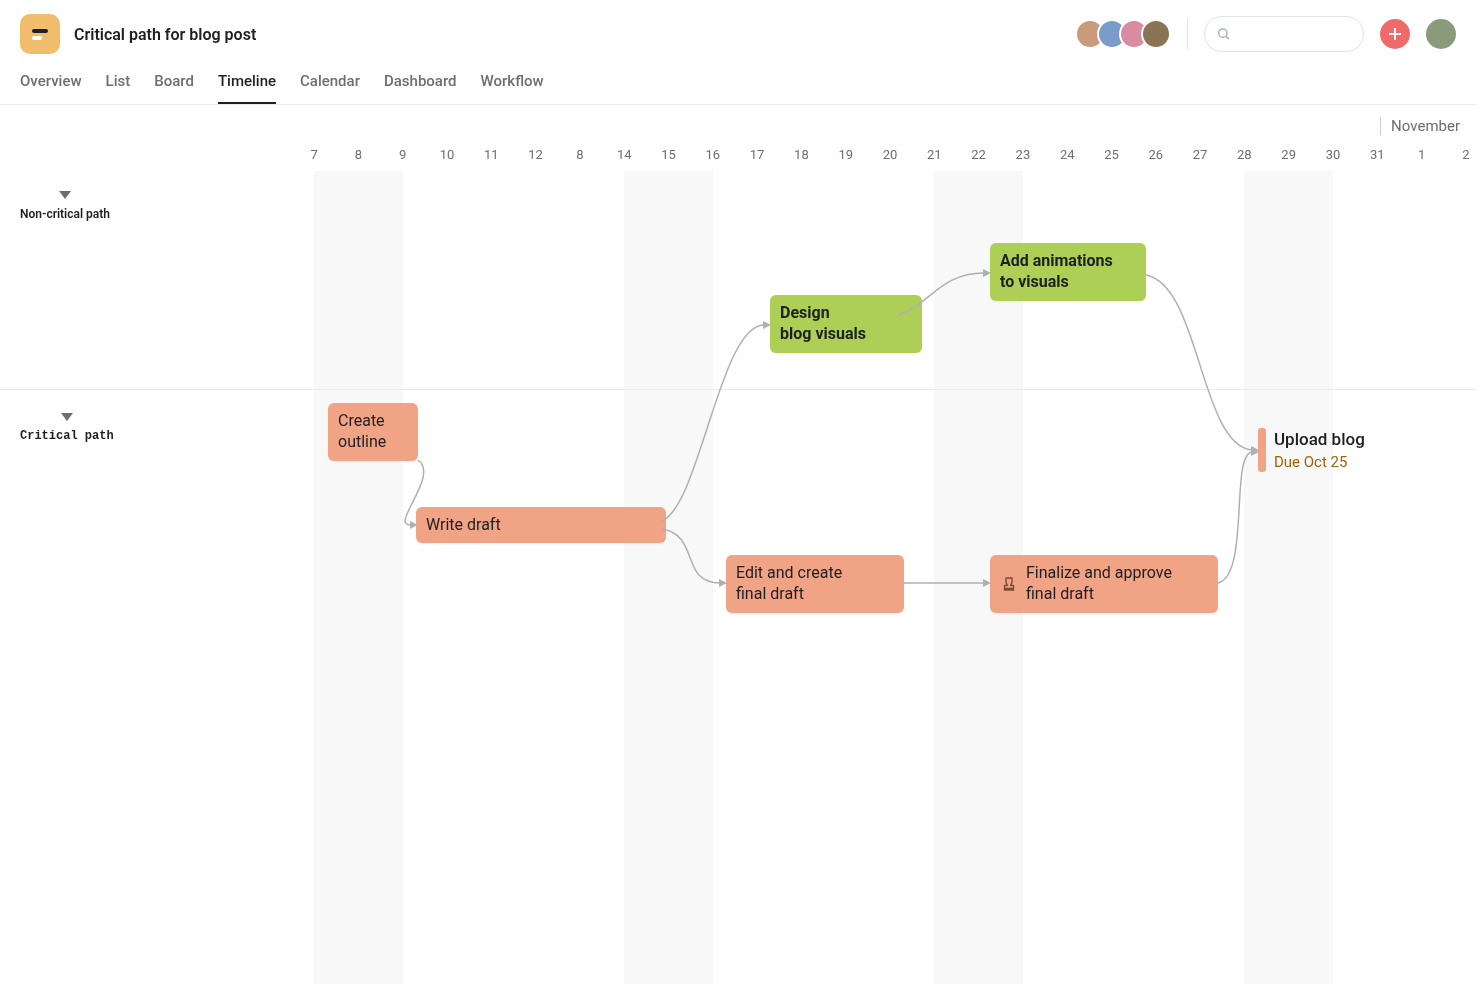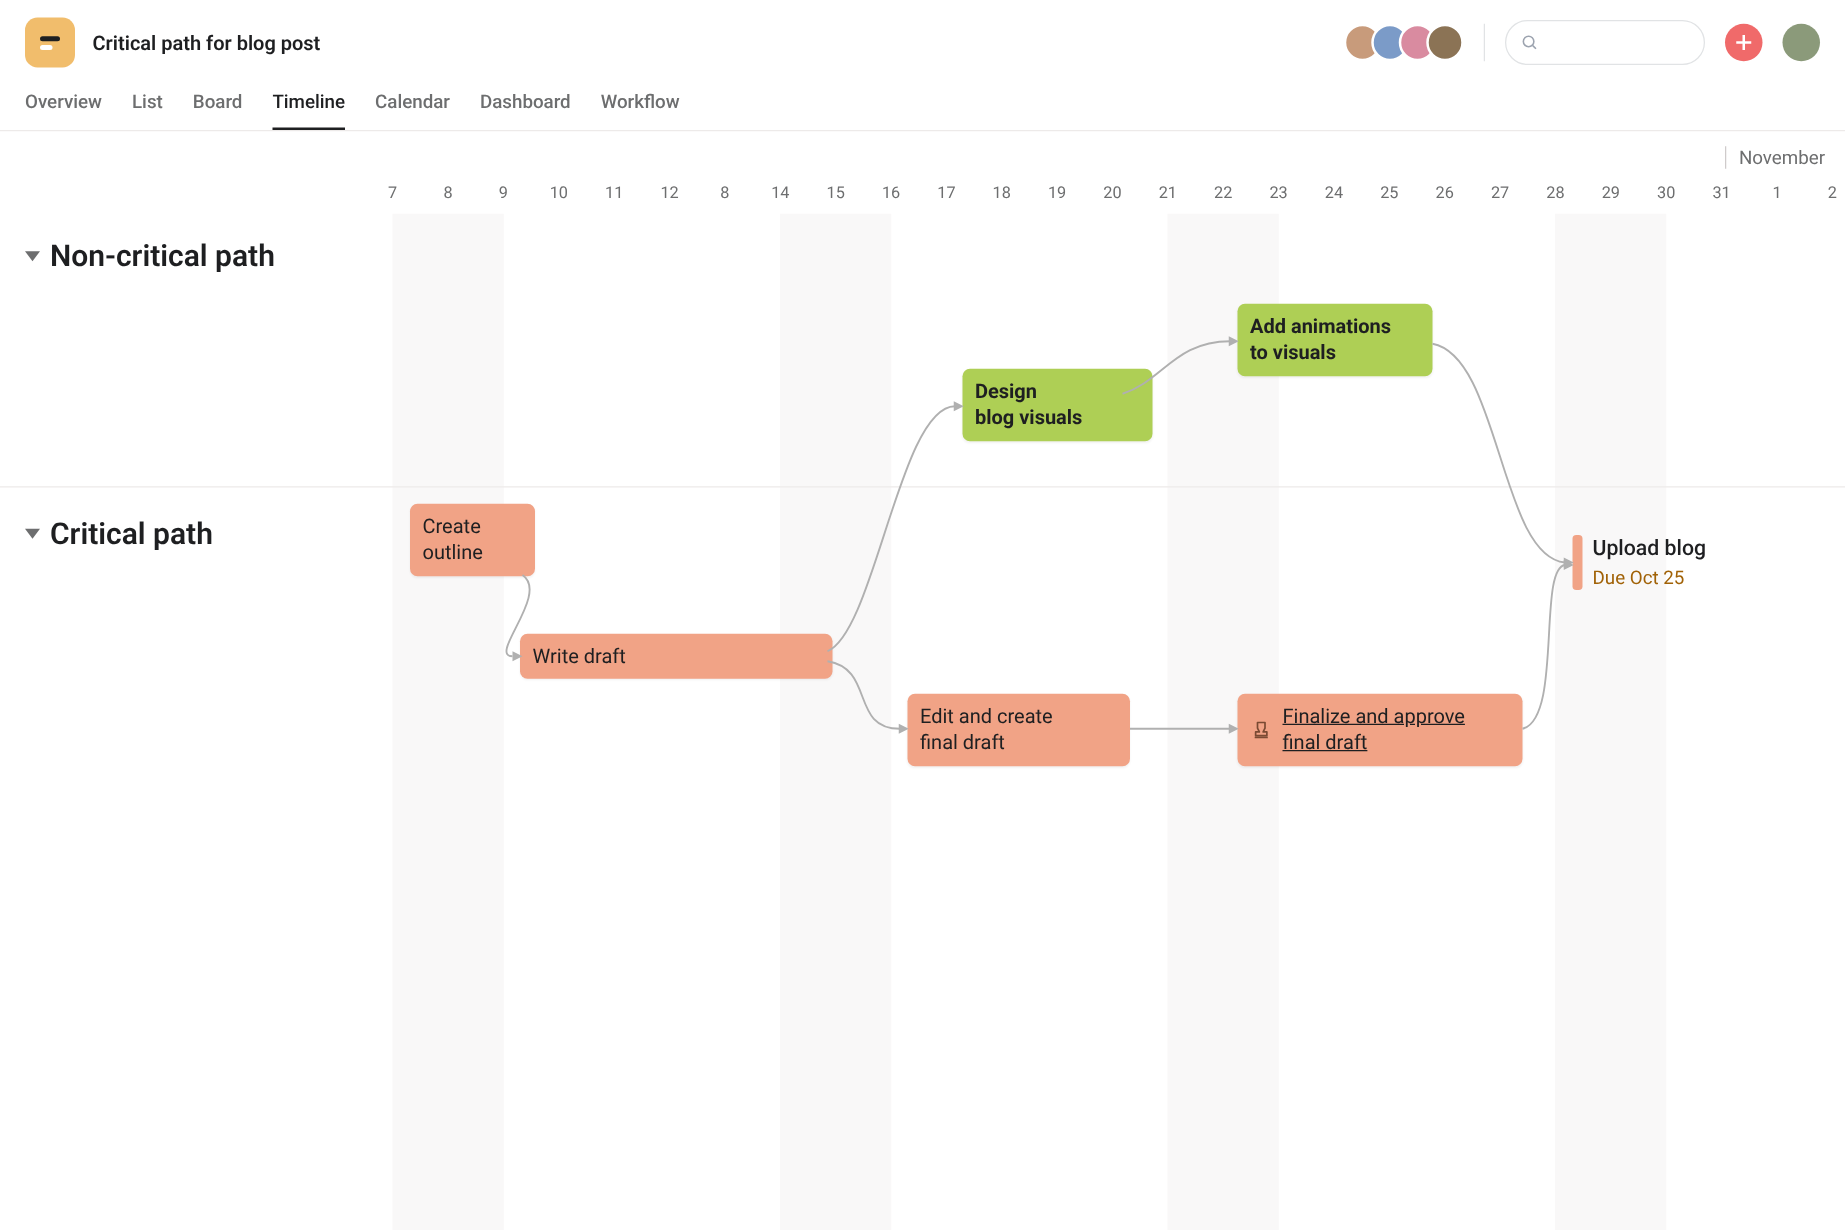--- a/index.html
+++ b/index.html
@@ -75,21 +75,21 @@
 }
 .date-cell {
   flex:0 0 44.3px; text-align:center; font-size:13px; color:#6d6e6f;
 }
 .grid-bg {
   position:absolute; left:292px; right:0; top:66px; bottom:0;
 }
 .stripe { position:absolute; top:0; bottom:0; background:#f9f8f8; }
 .section-header {
   position:absolute; left:20px; display:flex; align-items:center; gap:8px;
-  font-size:24px; font-weight:600; cursor:pointer;
+  font-size:12px; font-weight:600; cursor:pointer;flex-direction:column;
 }
 .caret-down-icon { width:0; height:0; border-left:6px solid transparent; border-right:6px solid transparent; border-top:8px solid #6d6e6f;}
 .section-divider { position:absolute; left:0; right:0; height:1px; background:#edeae9;}
 
 .task-bar {
   position:absolute; border-radius:6px; padding:8px 10px;
   font-size:16px; line-height:1.3; color:#1e1f21; cursor:pointer;
   box-shadow: 0 1px 2px rgba(0,0,0,0.06);
   display:flex; align-items:center; gap:8px;
 }
@@ -202,35 +202,35 @@
 
   <div class="task-bar green" style="left:770px; top:190px; width:152px;">
     <span><span>Design</span><br><span>blog visuals</span></span>
   </div>
   <div class="task-bar green" style="left:990px; top:138px; width:156px;">
     <span><span>Add animations</span><br><span>to visuals</span></span>
   </div>
 
   <div class="section-divider" style="top:284px;"></div>
 
-  <div class="section-header" style="top:308px;">
+  <div class="section-header" style="top:308px;font-family:Liberation Mono, monospace;">
     <div class="caret-down-icon"></div>
     <span>Critical path</span>
   </div>
 
-  <div class="task-bar orange" style="left:328px; top:298px; width:100px;">
+  <div class="task-bar orange" style="left:328px; top:298px; width:90px;">
     <span><span>Create</span><br><span>outline</span></span>
   </div>
   <div class="task-bar orange" style="left:416px; top:402px; width:250px; height:36px; align-items:center;">
     <span>Write draft</span>
   </div>
   <div class="task-bar orange" style="left:726px; top:450px; width:178px;">
     <span><span>Edit and create</span><br><span>final draft</span></span>
   </div>
-  <div class="task-bar orange" style="left:990px; top:450px; width:228px;text-decoration:underline;">
+  <div class="task-bar orange" style="left:990px; top:450px; width:228px;">
     <svg class="icon-stamp" viewBox="0 0 24 24">
         <path d="M8 4 h8 v6 l-2 4 h4 v4 H6 v-4 h4 l-2-4 Z M5 20 h14" stroke="#7a4a33" stroke-width="1.8" fill="none" stroke-linejoin="round"></path>
       </svg>
     <span><span>Finalize and approve</span><br><span>final draft</span></span>
   </div>
 
   <div class="milestone-marker" style="left:1258px; top:323px;"></div>
   <div class="milestone-text" style="left:1274px; top:324px; font-weight:500;">Upload blog</div>
   <div class="milestone-sub" style="left:1274px; top:348px;">Due Oct 25</div>
 

